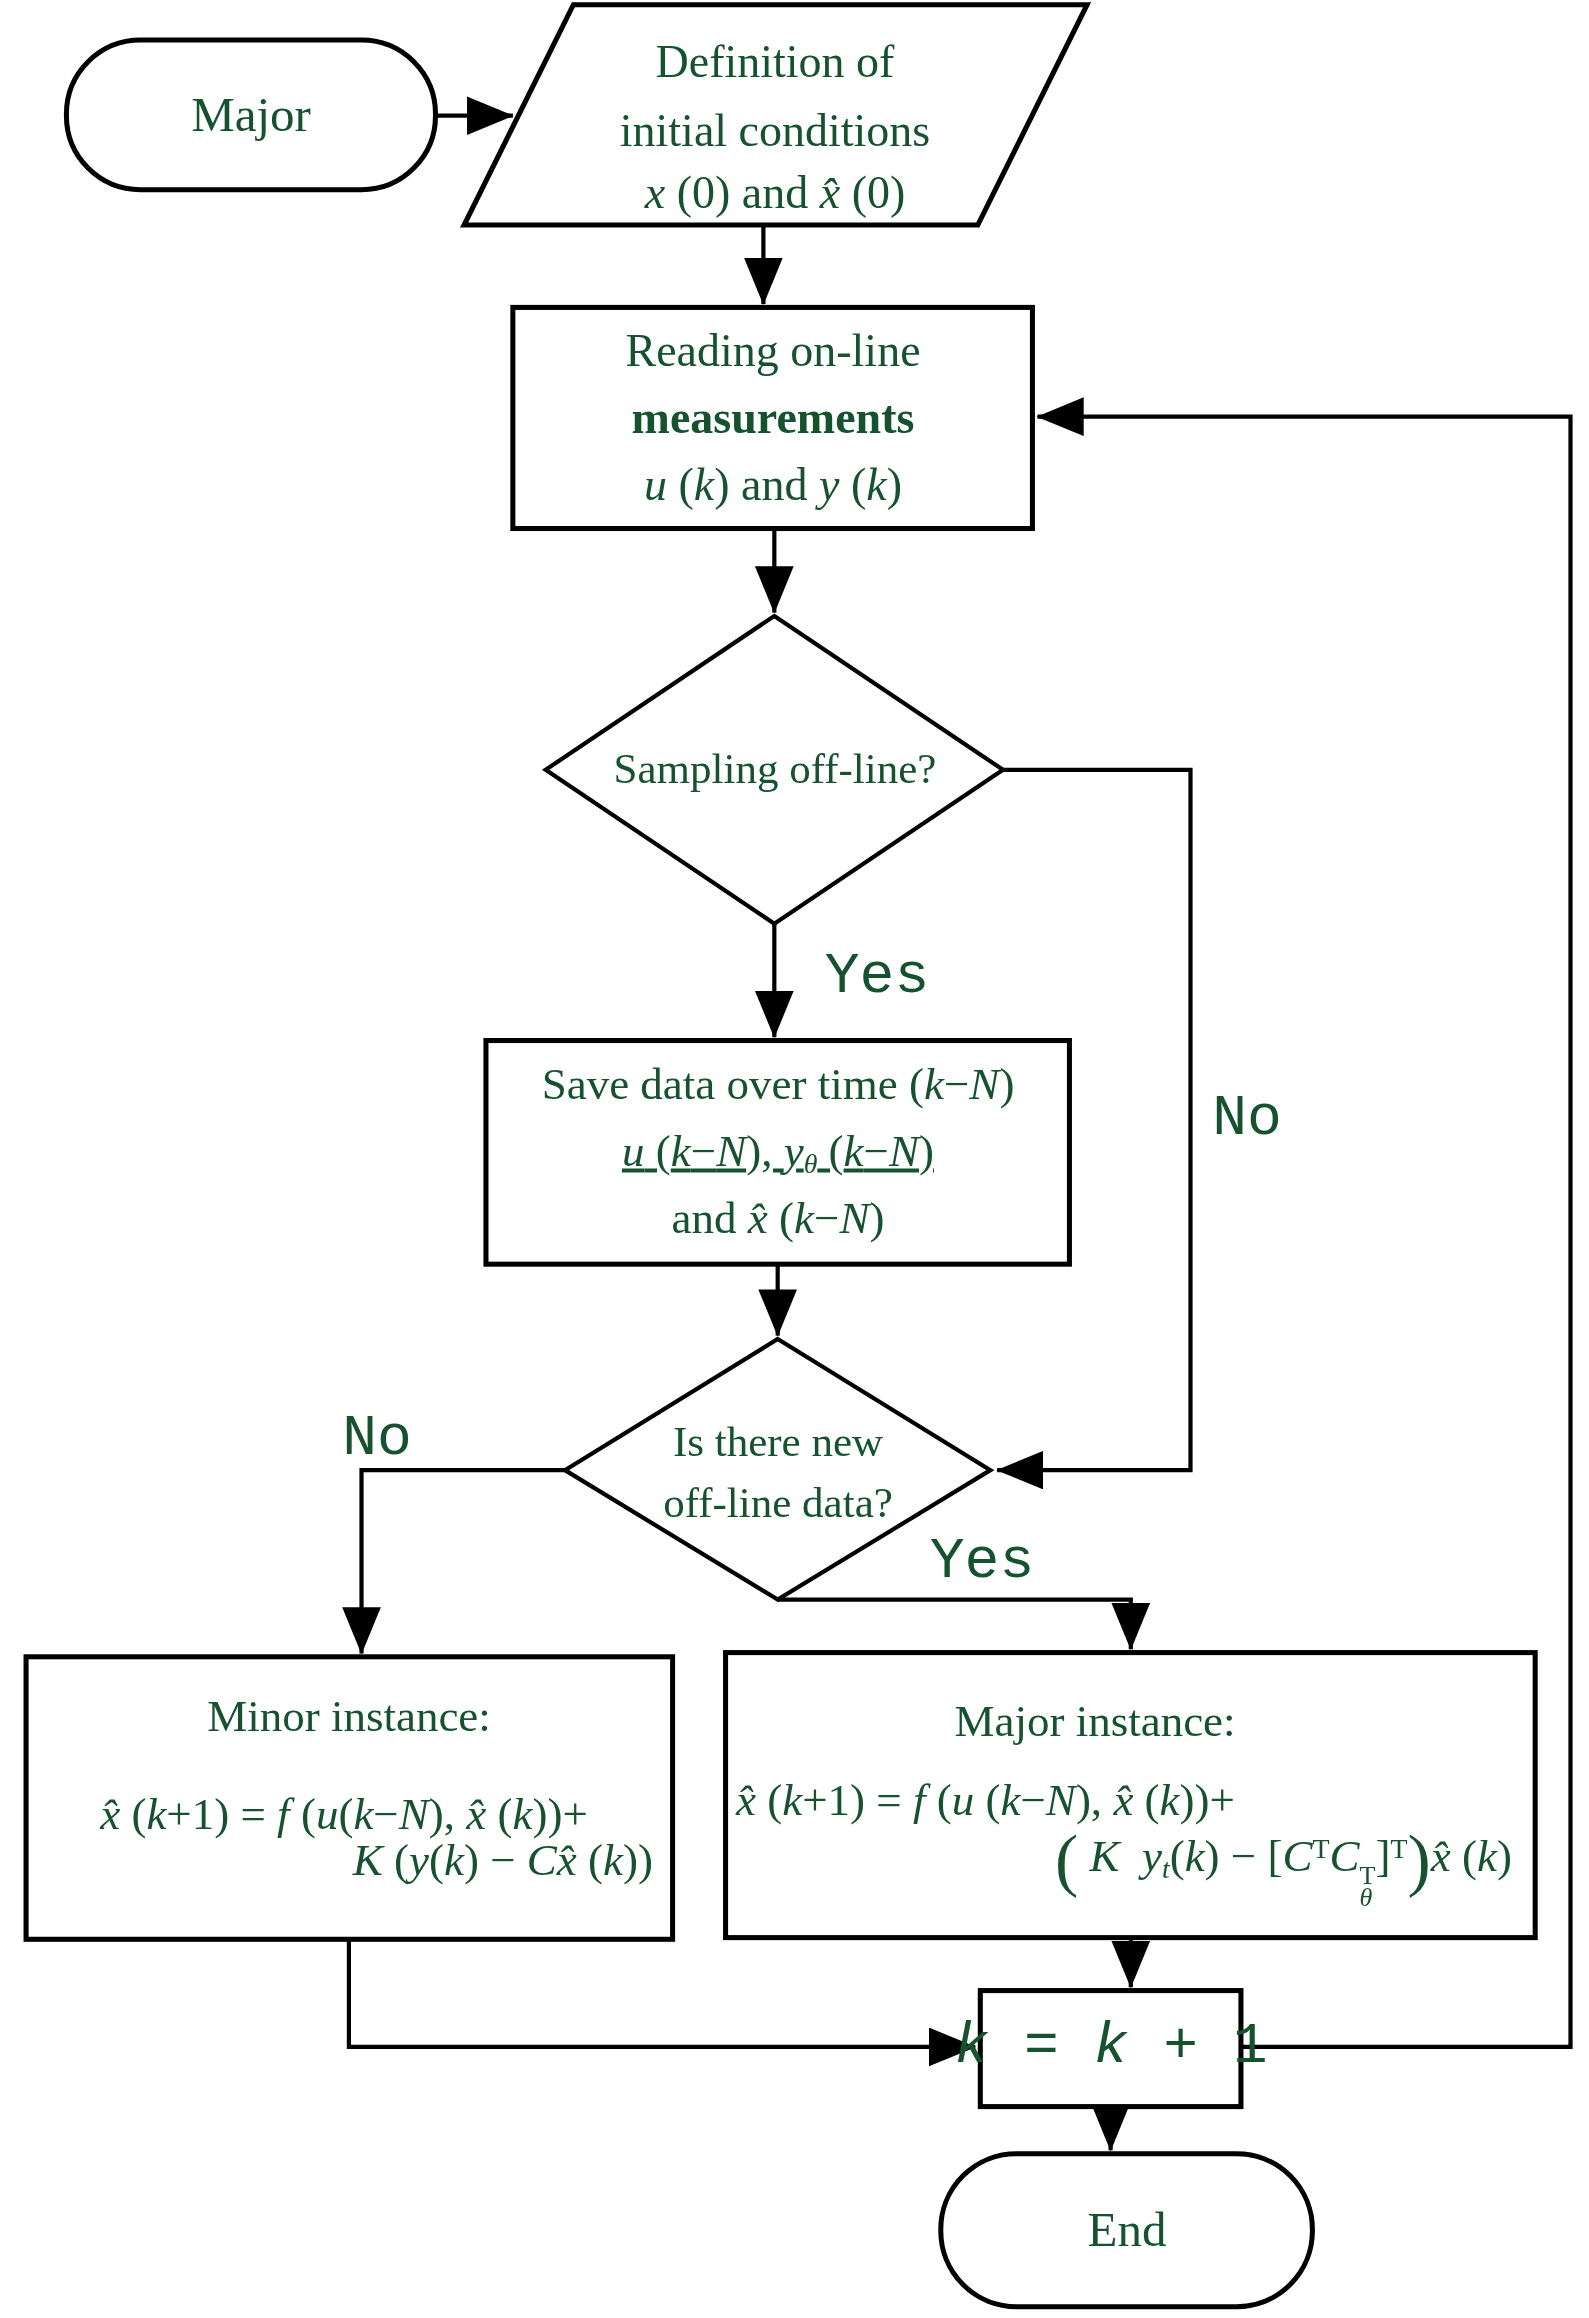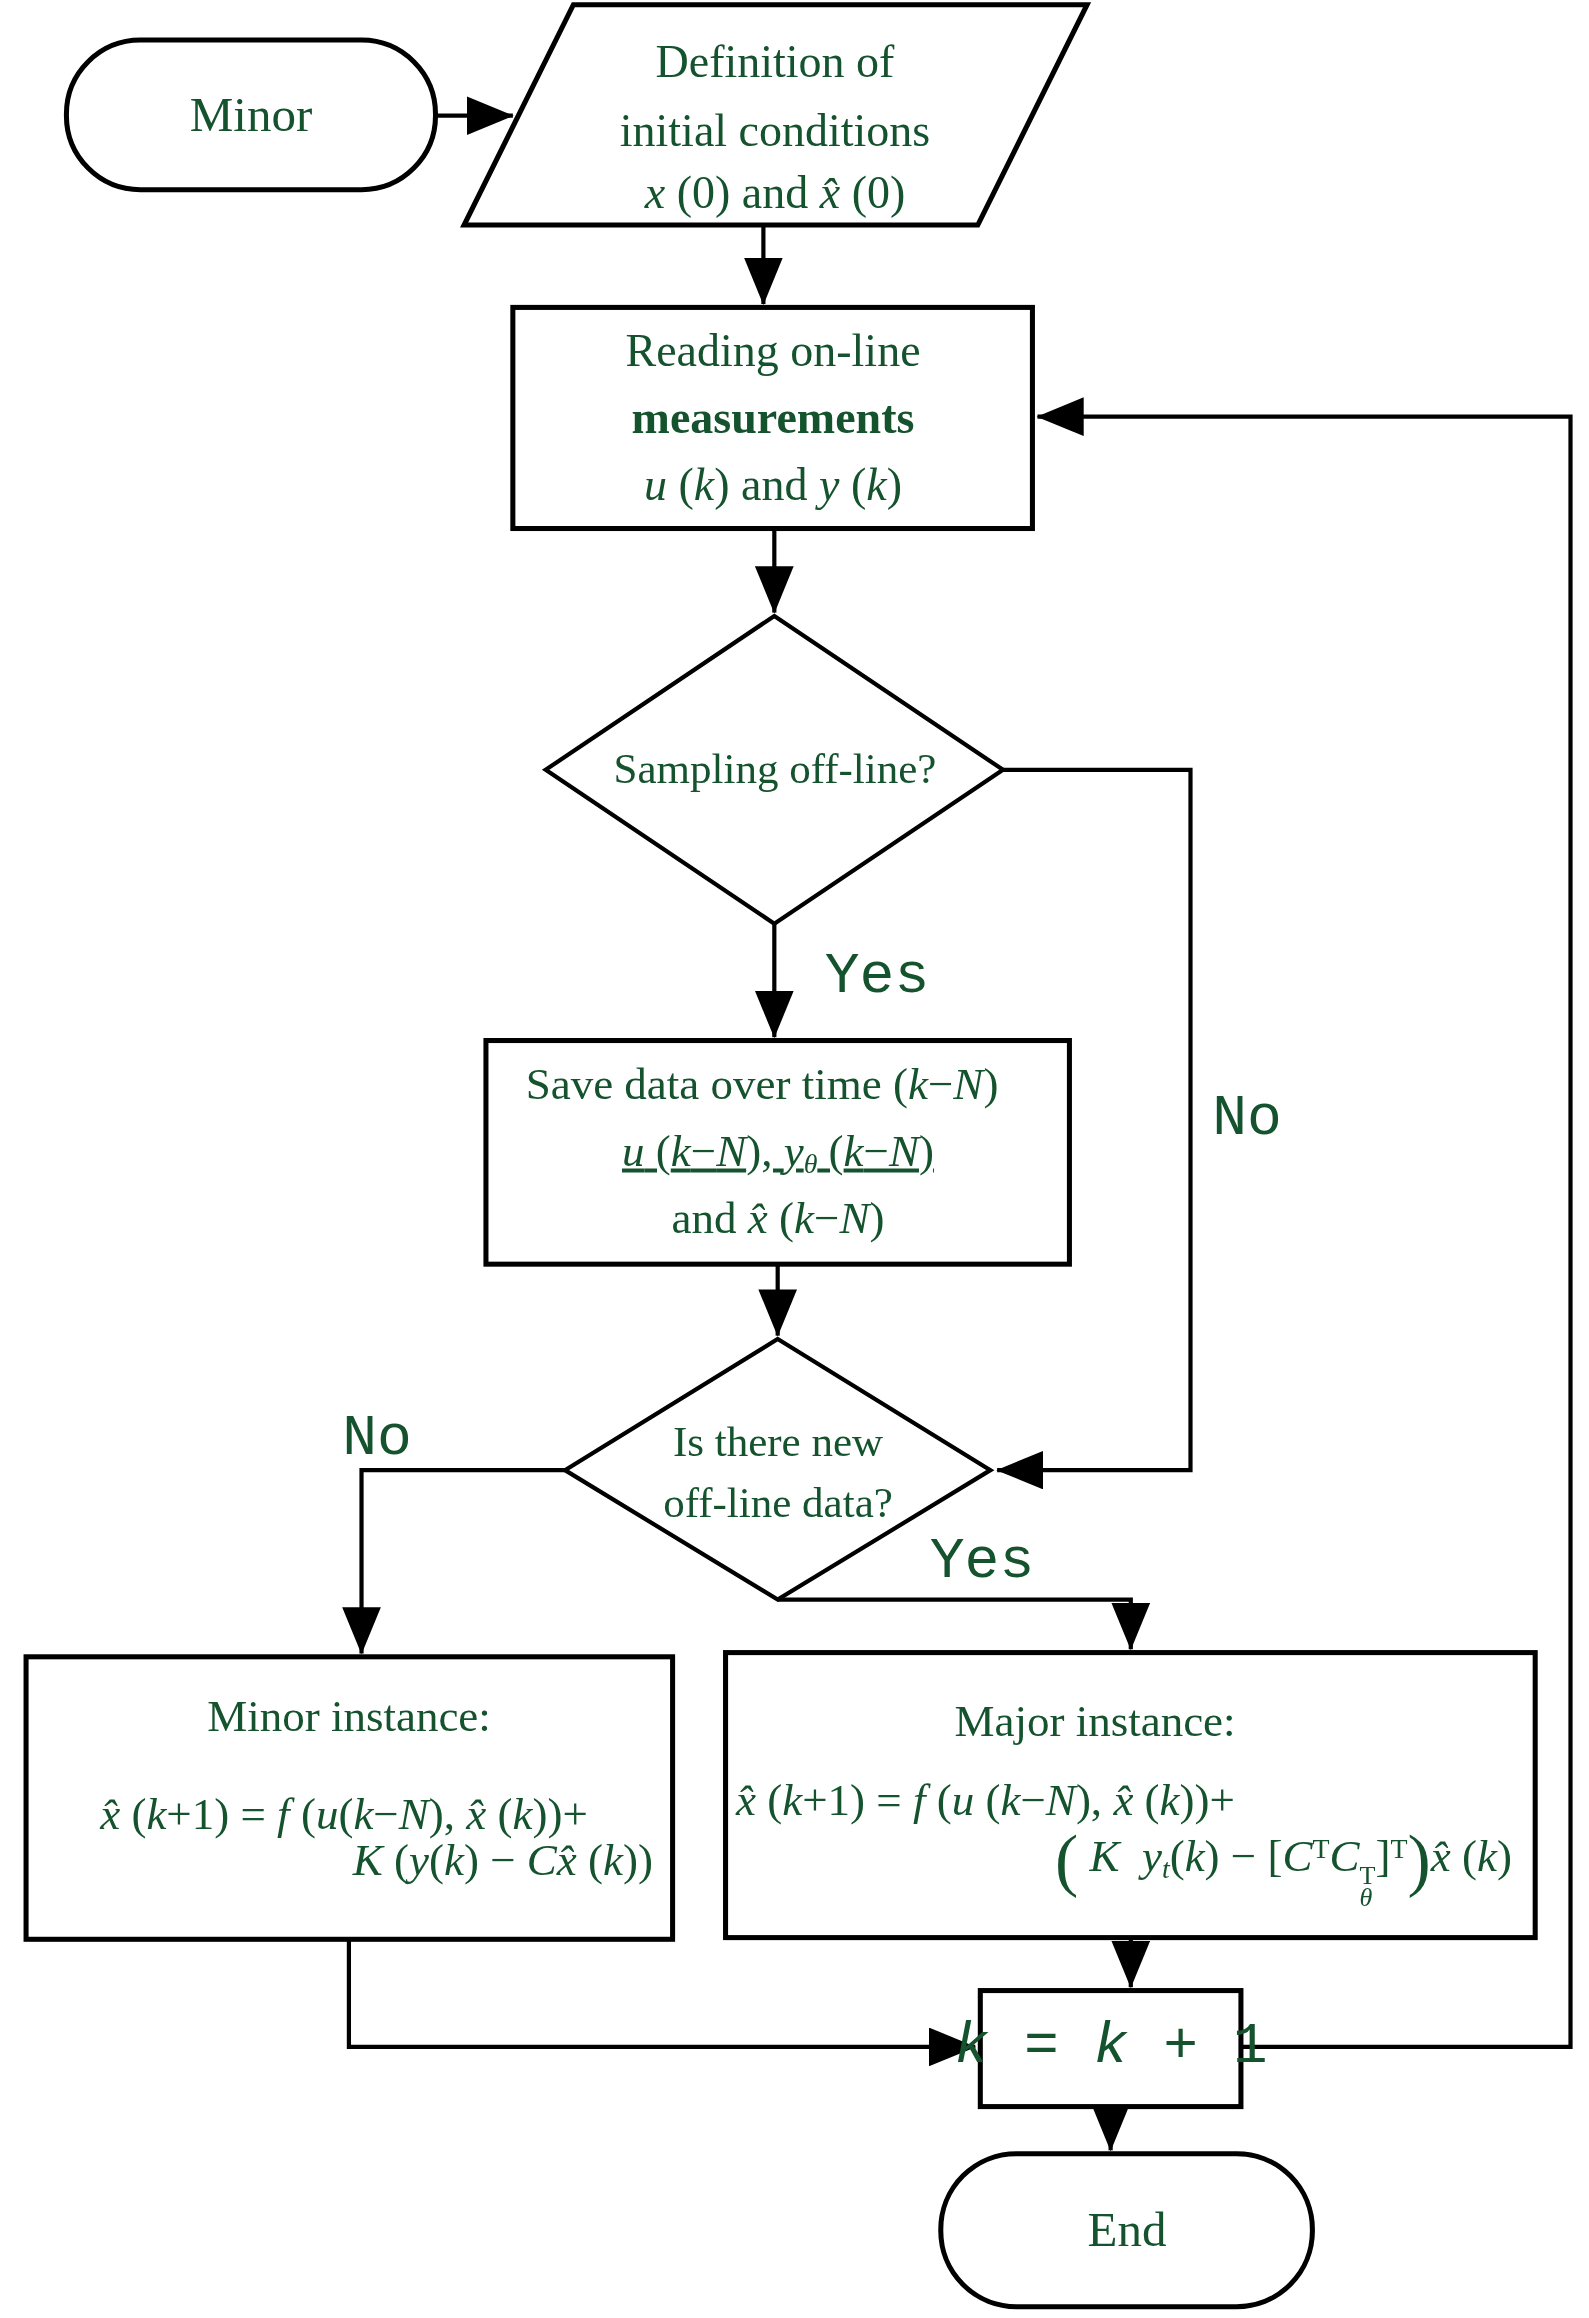--- a/index.html
+++ b/index.html
@@ -53,33 +53,33 @@
     <rect class="shape" x="610" y="365" width="618" height="263"></rect>
     <polygon class="dshape" points="921,732 1193,915 921,1098 649,915"></polygon>
     <rect class="shape" x="578" y="1237" width="694" height="266"></rect>
     <polygon class="dshape" points="925,1592 1178,1748 925,1902 672,1748"></polygon>
     <rect class="shape" x="31" y="1970" width="769" height="336"></rect>
     <rect class="shape" x="863" y="1965" width="963" height="339"></rect>
     <rect class="shape" x="1166" y="2367" width="310" height="138"></rect>
     <rect class="shape" x="1119" y="2561" width="442" height="182" rx="90" ry="90"></rect>
   </svg>
 
-  <div class="txt tc fs58" style="left:251px;top:114px;">Minor</div>
+  <div class="txt tc fs58" style="left:251px;top:114px;">Major</div>
 
   <div class="txt tc fs55" style="left:775px;top:62px;">Definition of</div>
   <div class="txt tc fs55" style="left:775px;top:131px;">initial conditions</div>
   <div class="txt tc fs55" style="left:775px;top:193px;"><i>x</i> (0) and <i>x̂</i> (0)</div>
 
   <div class="txt tc fs55" style="left:773px;top:351px;">Reading on-line</div>
   <div class="txt tc fs55" style="left:773px;top:418px;font-weight:bold;">measurements</div>
   <div class="txt tc fs55" style="left:773px;top:485px;"><i>u</i> (<i>k</i>) and <i>y</i> (<i>k</i>)</div>
 
   <div class="txt tc fs51" style="left:775px;top:768px;">Sampling off-line?</div>
 
-  <div class="txt tc fs53" style="left:762px;top:1084px;">Save data over time (<i>k</i>−<i>N</i>)</div>
+  <div class="txt tc fs53" style="left:778px;top:1084px;">Save data over time (<i>k</i>−<i>N</i>)</div>
   <div class="txt tc fs53" style="left:778px;top:1151px;text-decoration:underline;"><i>u</i> (<i>k</i>−<i>N</i>), <i>y</i><sub><i>θ</i></sub> (<i>k</i>−<i>N</i>)</div>
   <div class="txt tc fs53" style="left:778px;top:1218px;">and <i>x̂</i> (<i>k</i>−<i>N</i>)</div>
 
   <div class="txt tc fs51" style="left:778px;top:1441px;">Is there new</div>
   <div class="txt tc fs51" style="left:778px;top:1502px;">off-line data?</div>
 
   <div class="txt tc fs53" style="left:349px;top:1716px;">Minor instance:</div>
   <div class="txt tc fs53" style="left:344px;top:1790px;margin-top:24px;"><i>x̂</i> (<i>k</i>+1) = <i>f</i> (<i>u</i>(<i>k</i>−<i>N</i>), <i>x̂</i> (<i>k</i>))+</div>
   <div class="txt tr fs53" style="left:26px;top:1860px;width:627px;"><i>K</i> (<i>y</i>(<i>k</i>) − <i>C</i><i>x̂</i> (<i>k</i>))</div>
 

